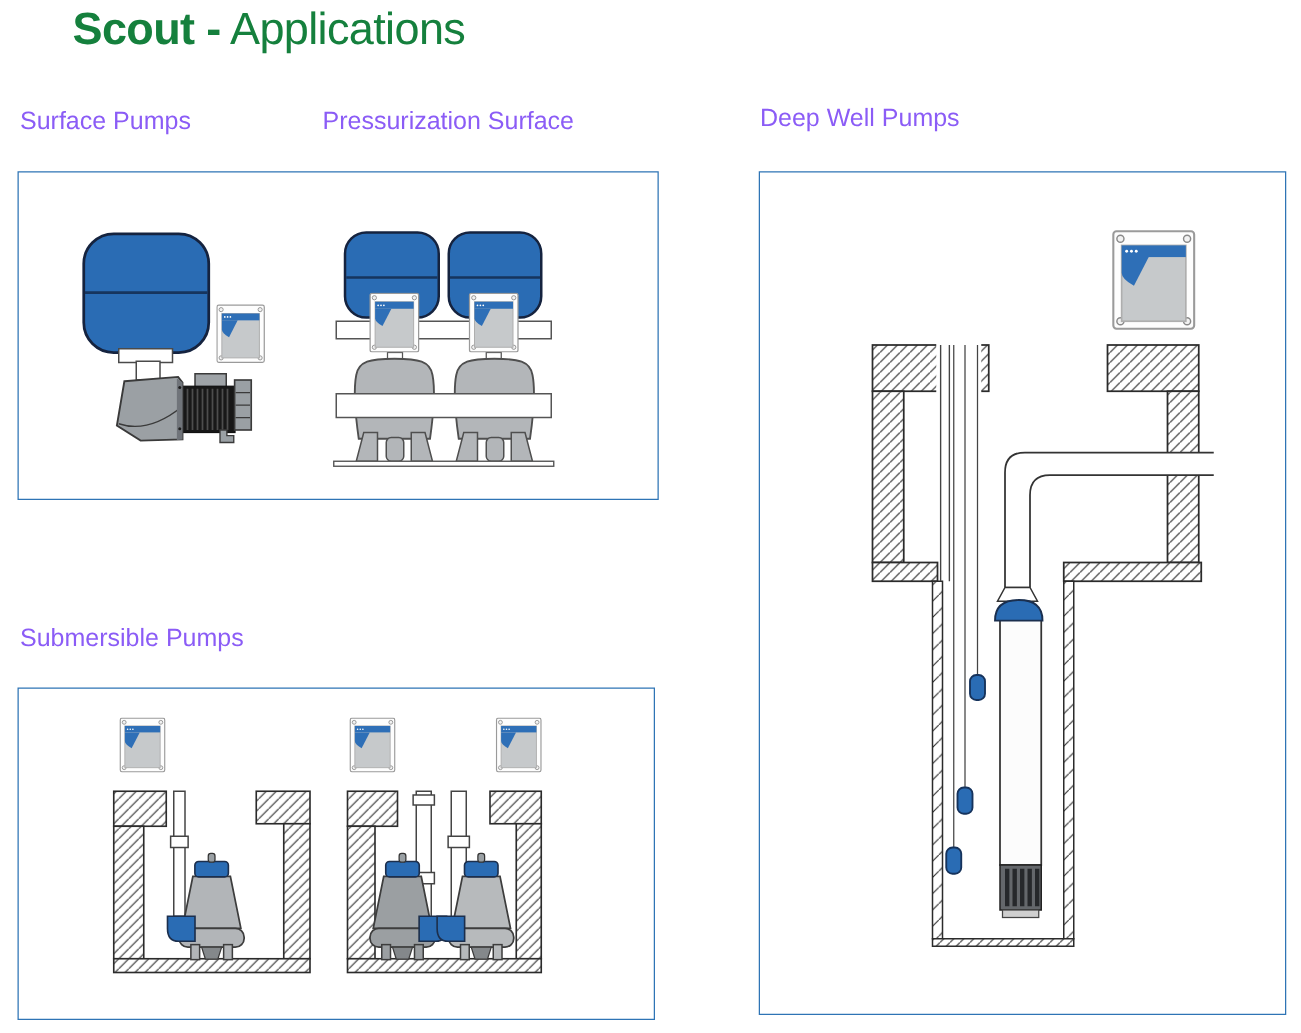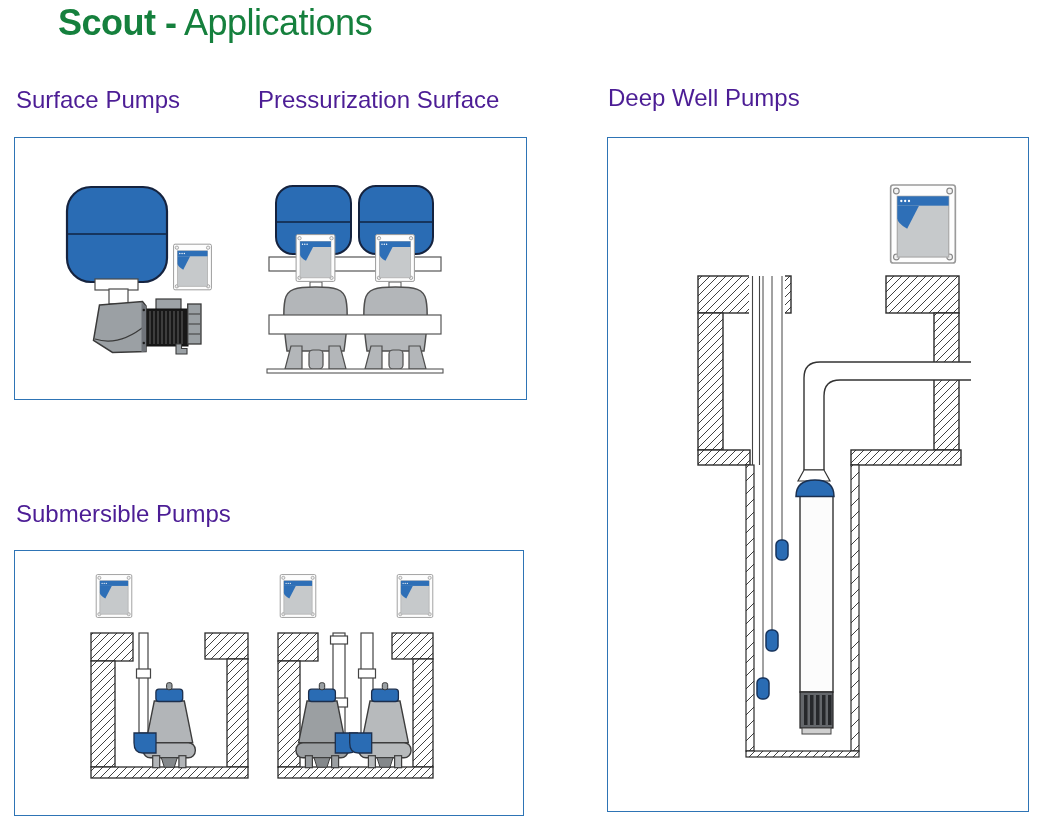--- a/index.html
+++ b/index.html
@@ -1,20 +1,20 @@
 <!DOCTYPE html>
 <html><head>
 <meta charset="utf-8">
 <style>
   html,body{margin:0;padding:0;background:#fff;}
   .page{position:relative;width:1041px;height:826px;background:#ffffff;
         font-family:"Liberation Sans",sans-serif;overflow:hidden;}
   .title{position:absolute;left:14px;top:2px;font-size:36px;color:#15803d;letter-spacing:-0.5px;margin-left:44px;}
   .title .b{font-weight:700;}
-  .hdr{position:absolute;color:#4c1d95;font-size:24px;white-space:nowrap;}
+  .hdr{position:absolute;color:#8b5cf6;font-size:20px;white-space:nowrap;}
   .hdr-surface{left:16px;top:86px;}
   .hdr-press{left:258px;top:86px;}
   .hdr-deep{left:608px;top:84px;}
   .hdr-sub{left:16px;top:500px;}
   .panel{position:absolute;border:1.5px solid #2e74b5;background:#fff;box-sizing:border-box;}
   .panel-a{left:14px;top:137px;width:513px;height:263px;}
   .panel-b{left:14px;top:550px;width:510px;height:266px;}
   .panel-c{left:607px;top:137px;width:422px;height:675px;}
   svg{display:block;}
 </style>

